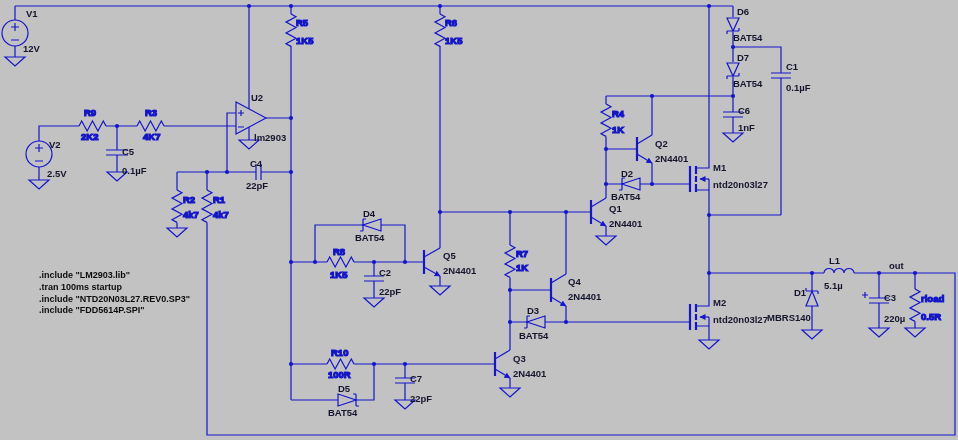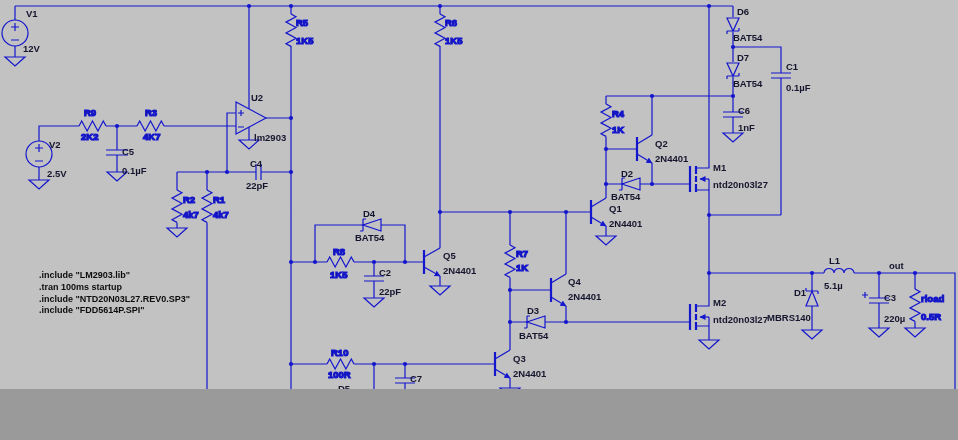--- a/index.html
+++ b/index.html
@@ -1,16 +1,16 @@
 <!DOCTYPE html>
 <html><head>
 <meta charset="utf-8">
 <style>
   html,body{margin:0;padding:0;background:#9a9a9a;}
-  .stage{position:relative;width:958px;height:389px;background:#c2c2c2;overflow:hidden;
+  .stage{position:relative;width:958px;height:440px;background:#c2c2c2;overflow:hidden;
          font-family:"Liberation Sans", sans-serif;}
   svg{display:block}
   .wire{stroke:#1416cd;stroke-width:1.2;fill:none}
   .sym{stroke:#1416cd;stroke-width:1.2;fill:none}
   .bar{stroke:#1416cd;stroke-width:2.2;fill:none}
   .dot{fill:#1416cd;stroke:none}
   .lbl{font-family:"Liberation Sans", sans-serif;font-size:9.5px;font-weight:700;fill:#15152e}
   .dir{font-family:"Liberation Sans", sans-serif;font-size:9px;font-weight:700;fill:#0d0d0d}
 </style>
 </head>

